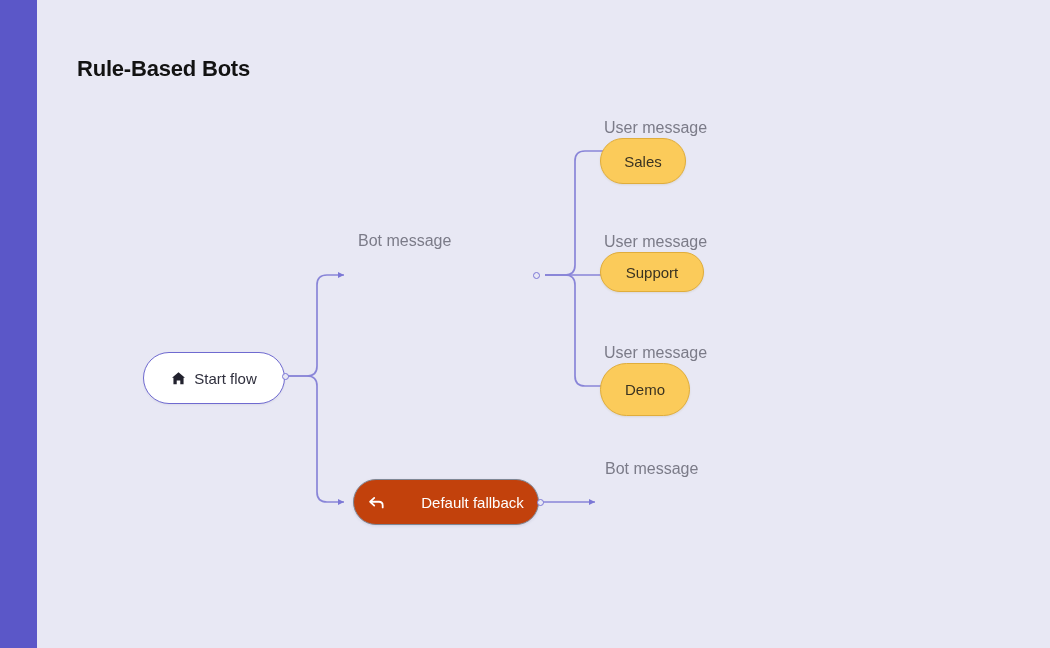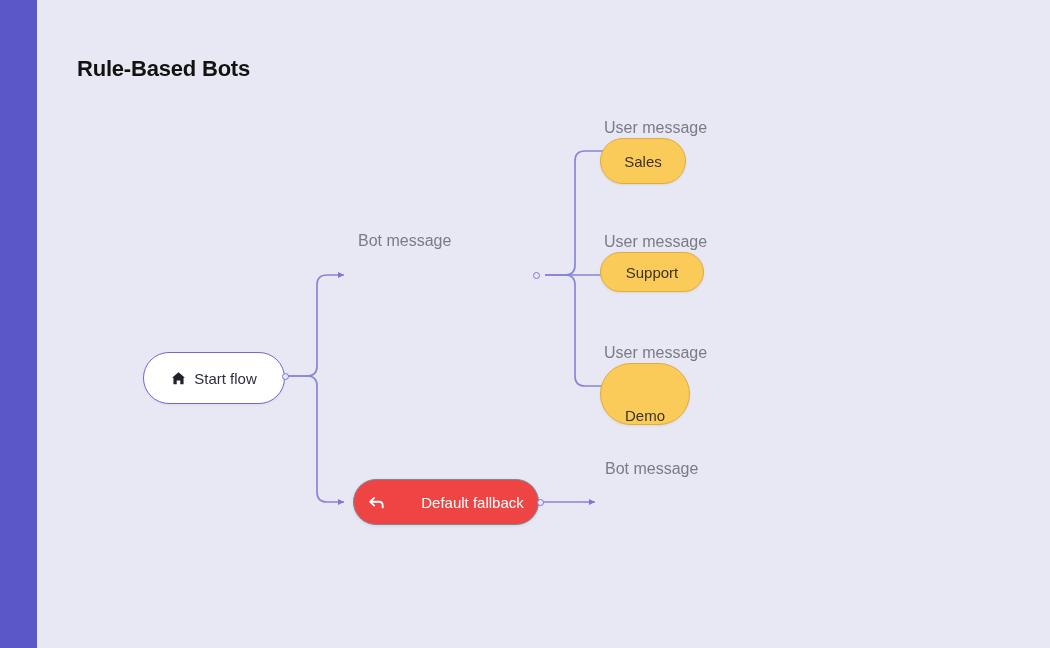--- a/index.html
+++ b/index.html
@@ -88,21 +88,21 @@
     color: #ffffff;
     box-shadow: 0 1px 3px rgba(60,60,110,0.12);
   }
   .node-user {
     background: #fbcb5a;
     border: 1.5px solid #e0ad3b;
     color: #3a3321;
     box-shadow: 0 1px 2px rgba(120,95,20,0.12);
   }
   .node-fallback {
-    background: #ef4444;
+    background: #c2410c;
     border: 1.5px solid #7f8795;
     color: #ffffff;
     box-shadow: 0 1px 3px rgba(60,60,110,0.12);
     gap: 36px;
   }
   .node-icon {
     display: inline-flex;
     align-items: center;
     justify-content: center;
     flex: 0 0 auto;
@@ -169,21 +169,21 @@
     <div class="node node-user" style="left:600px; top:138px; width:86px; height:46px;">
       <span class="node-label">Sales</span>
     </div>
 
     <div class="node-caption" style="left:604px; top:233px;">User message</div>
     <div class="node node-user" style="left:600px; top:252px; width:104px; height:40px;">
       <span class="node-label">Support</span>
     </div>
 
     <div class="node-caption" style="left:604px; top:344px;">User message</div>
-    <div class="node node-user" style="left:600px; top:363px; width:90px; height:62px;align-items:flex-end;">
+    <div class="node node-user" style="left:600px; top:363px; width:90px; height:53px;">
       <span class="node-label">Demo</span>
     </div>
 
     <div class="node node-fallback" style="left:353px; top:479px; width:186px; height:46px;">
       <span class="node-icon">
         <svg width="17" height="15" viewBox="0 0 18 16" xmlns="http://www.w3.org/2000/svg">
           <path d="M6.6 3.1 L2.2 7.2 L6.6 11.3" fill="none" stroke="#ffffff" stroke-width="1.9" stroke-linecap="round" stroke-linejoin="round"></path>
           <path d="M2.8 7.2 L11.6 7.2 C14.3 7.2 15.6 8.6 15.6 11.1 L15.6 13.3" fill="none" stroke="#ffffff" stroke-width="1.9" stroke-linecap="round" stroke-linejoin="round"></path>
         </svg>
       </span>

